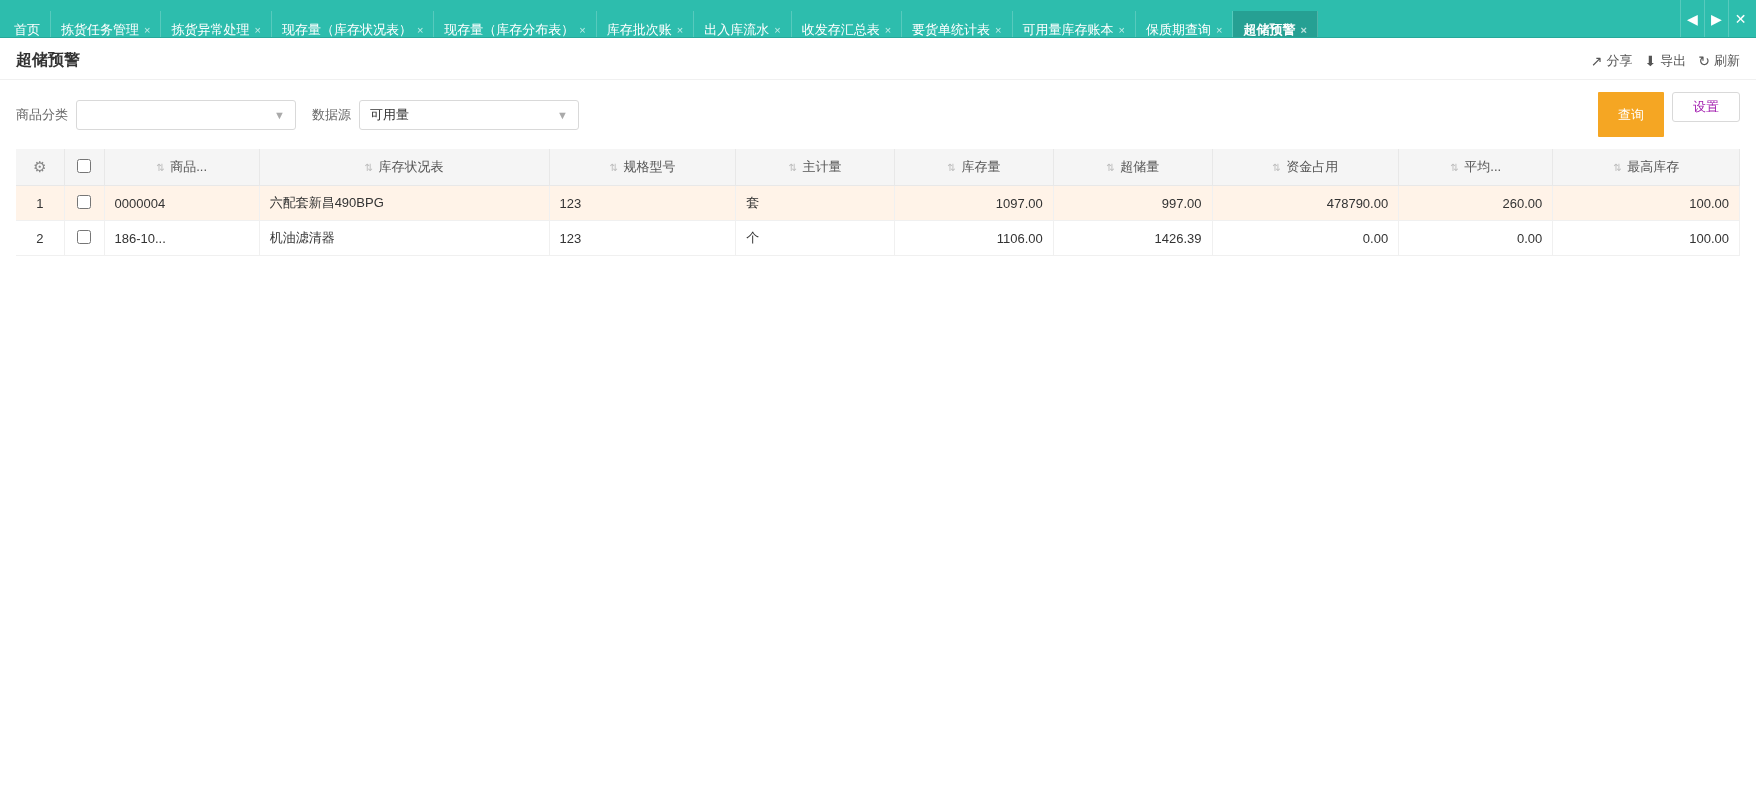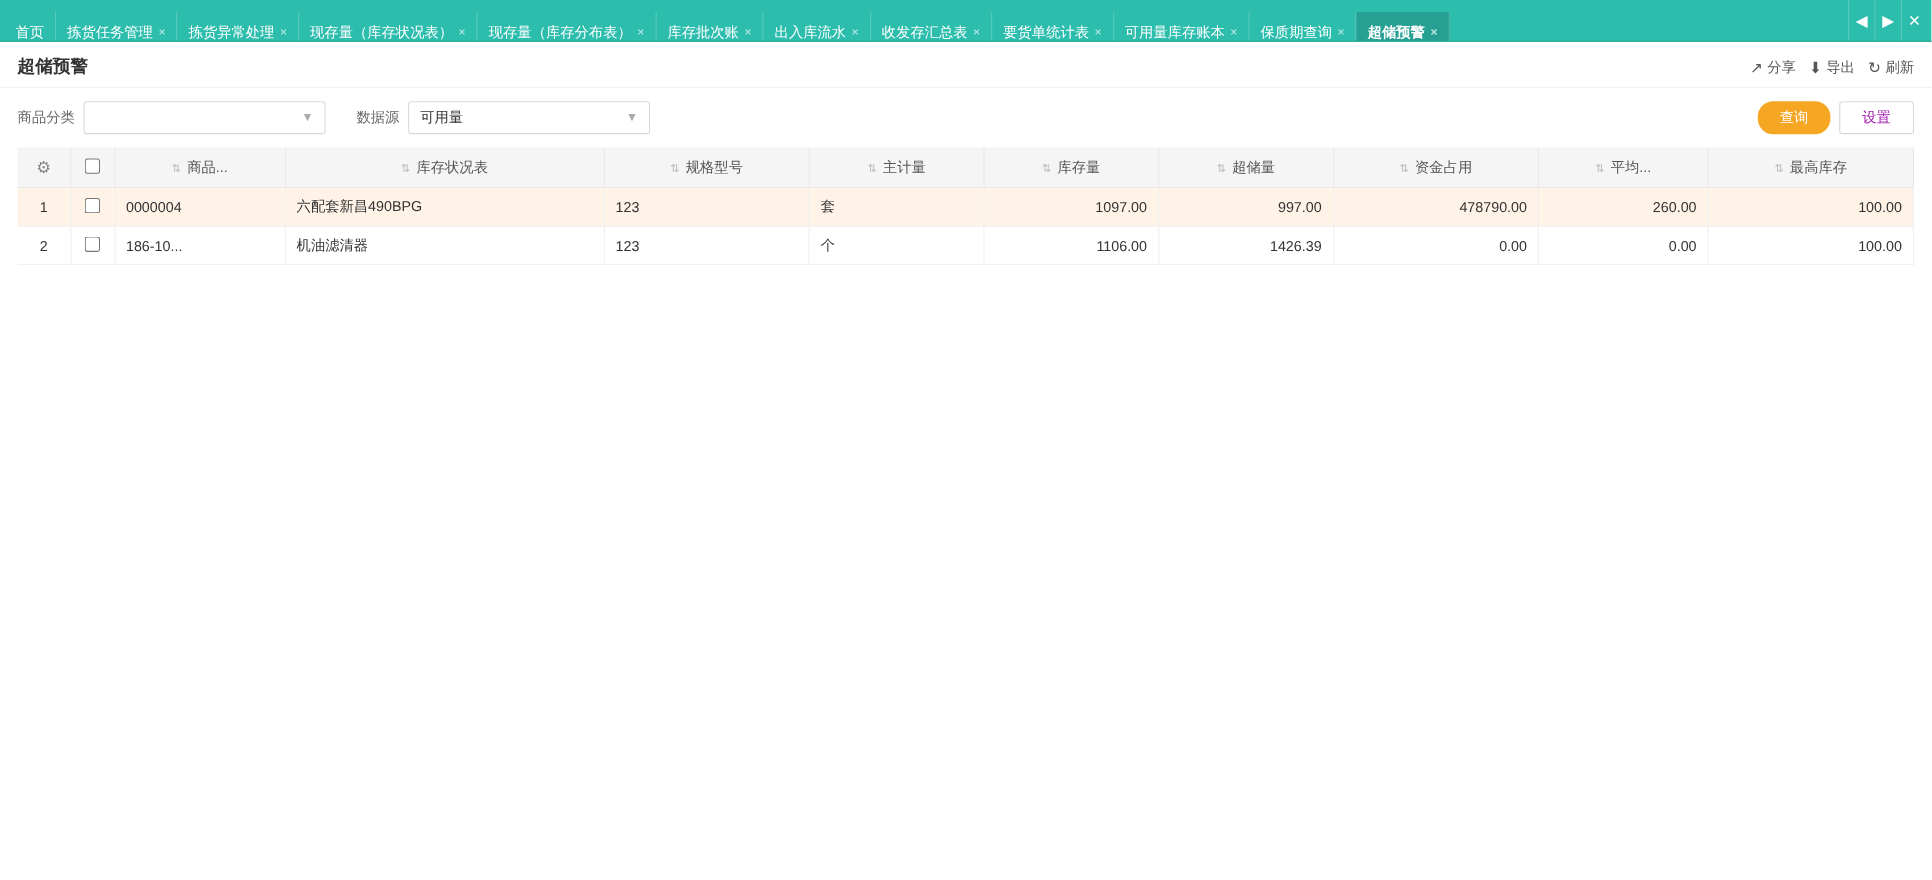--- a/index.html
+++ b/index.html
@@ -75,21 +75,21 @@
       cursor: pointer;
       font-size: 13px;
     }
     .action-icon { font-size: 14px; }
 
     
     .filter-bar {
       display: flex;
       align-items: center;
       padding: 12px 16px;
-      gap: 28px;
+      gap: 16px;
       background: #fff;
     }
     .filter-item {
       display: flex;
       align-items: center;
       gap: 8px;
     }
     .filter-label { color: #666; font-size: 13px; white-space: nowrap; }
     .filter-select {
       display: flex;
@@ -108,25 +108,25 @@
     .filter-select .arrow { color: #aaa; font-size: 11px; }
     .filter-buttons {
       margin-left: auto;
       display: flex;
       gap: 8px;
     }
     .btn-query {
       background: #f5a623;
       color: #fff;
       border: none;
-      border-radius: 14px;
+      border-radius: 1px;
       padding: 5px 20px;
       cursor: pointer;
       font-size: 13px;
-      height: 30px;
+      height: 45px;
     }
     .btn-setting {
       background: #fff;
       color: #a21caf;
       border: 1px solid #d9d9d9;
       border-radius: 3px;
       padding: 5px 20px;
       cursor: pointer;
       font-size: 13px;
       height: 30px;

